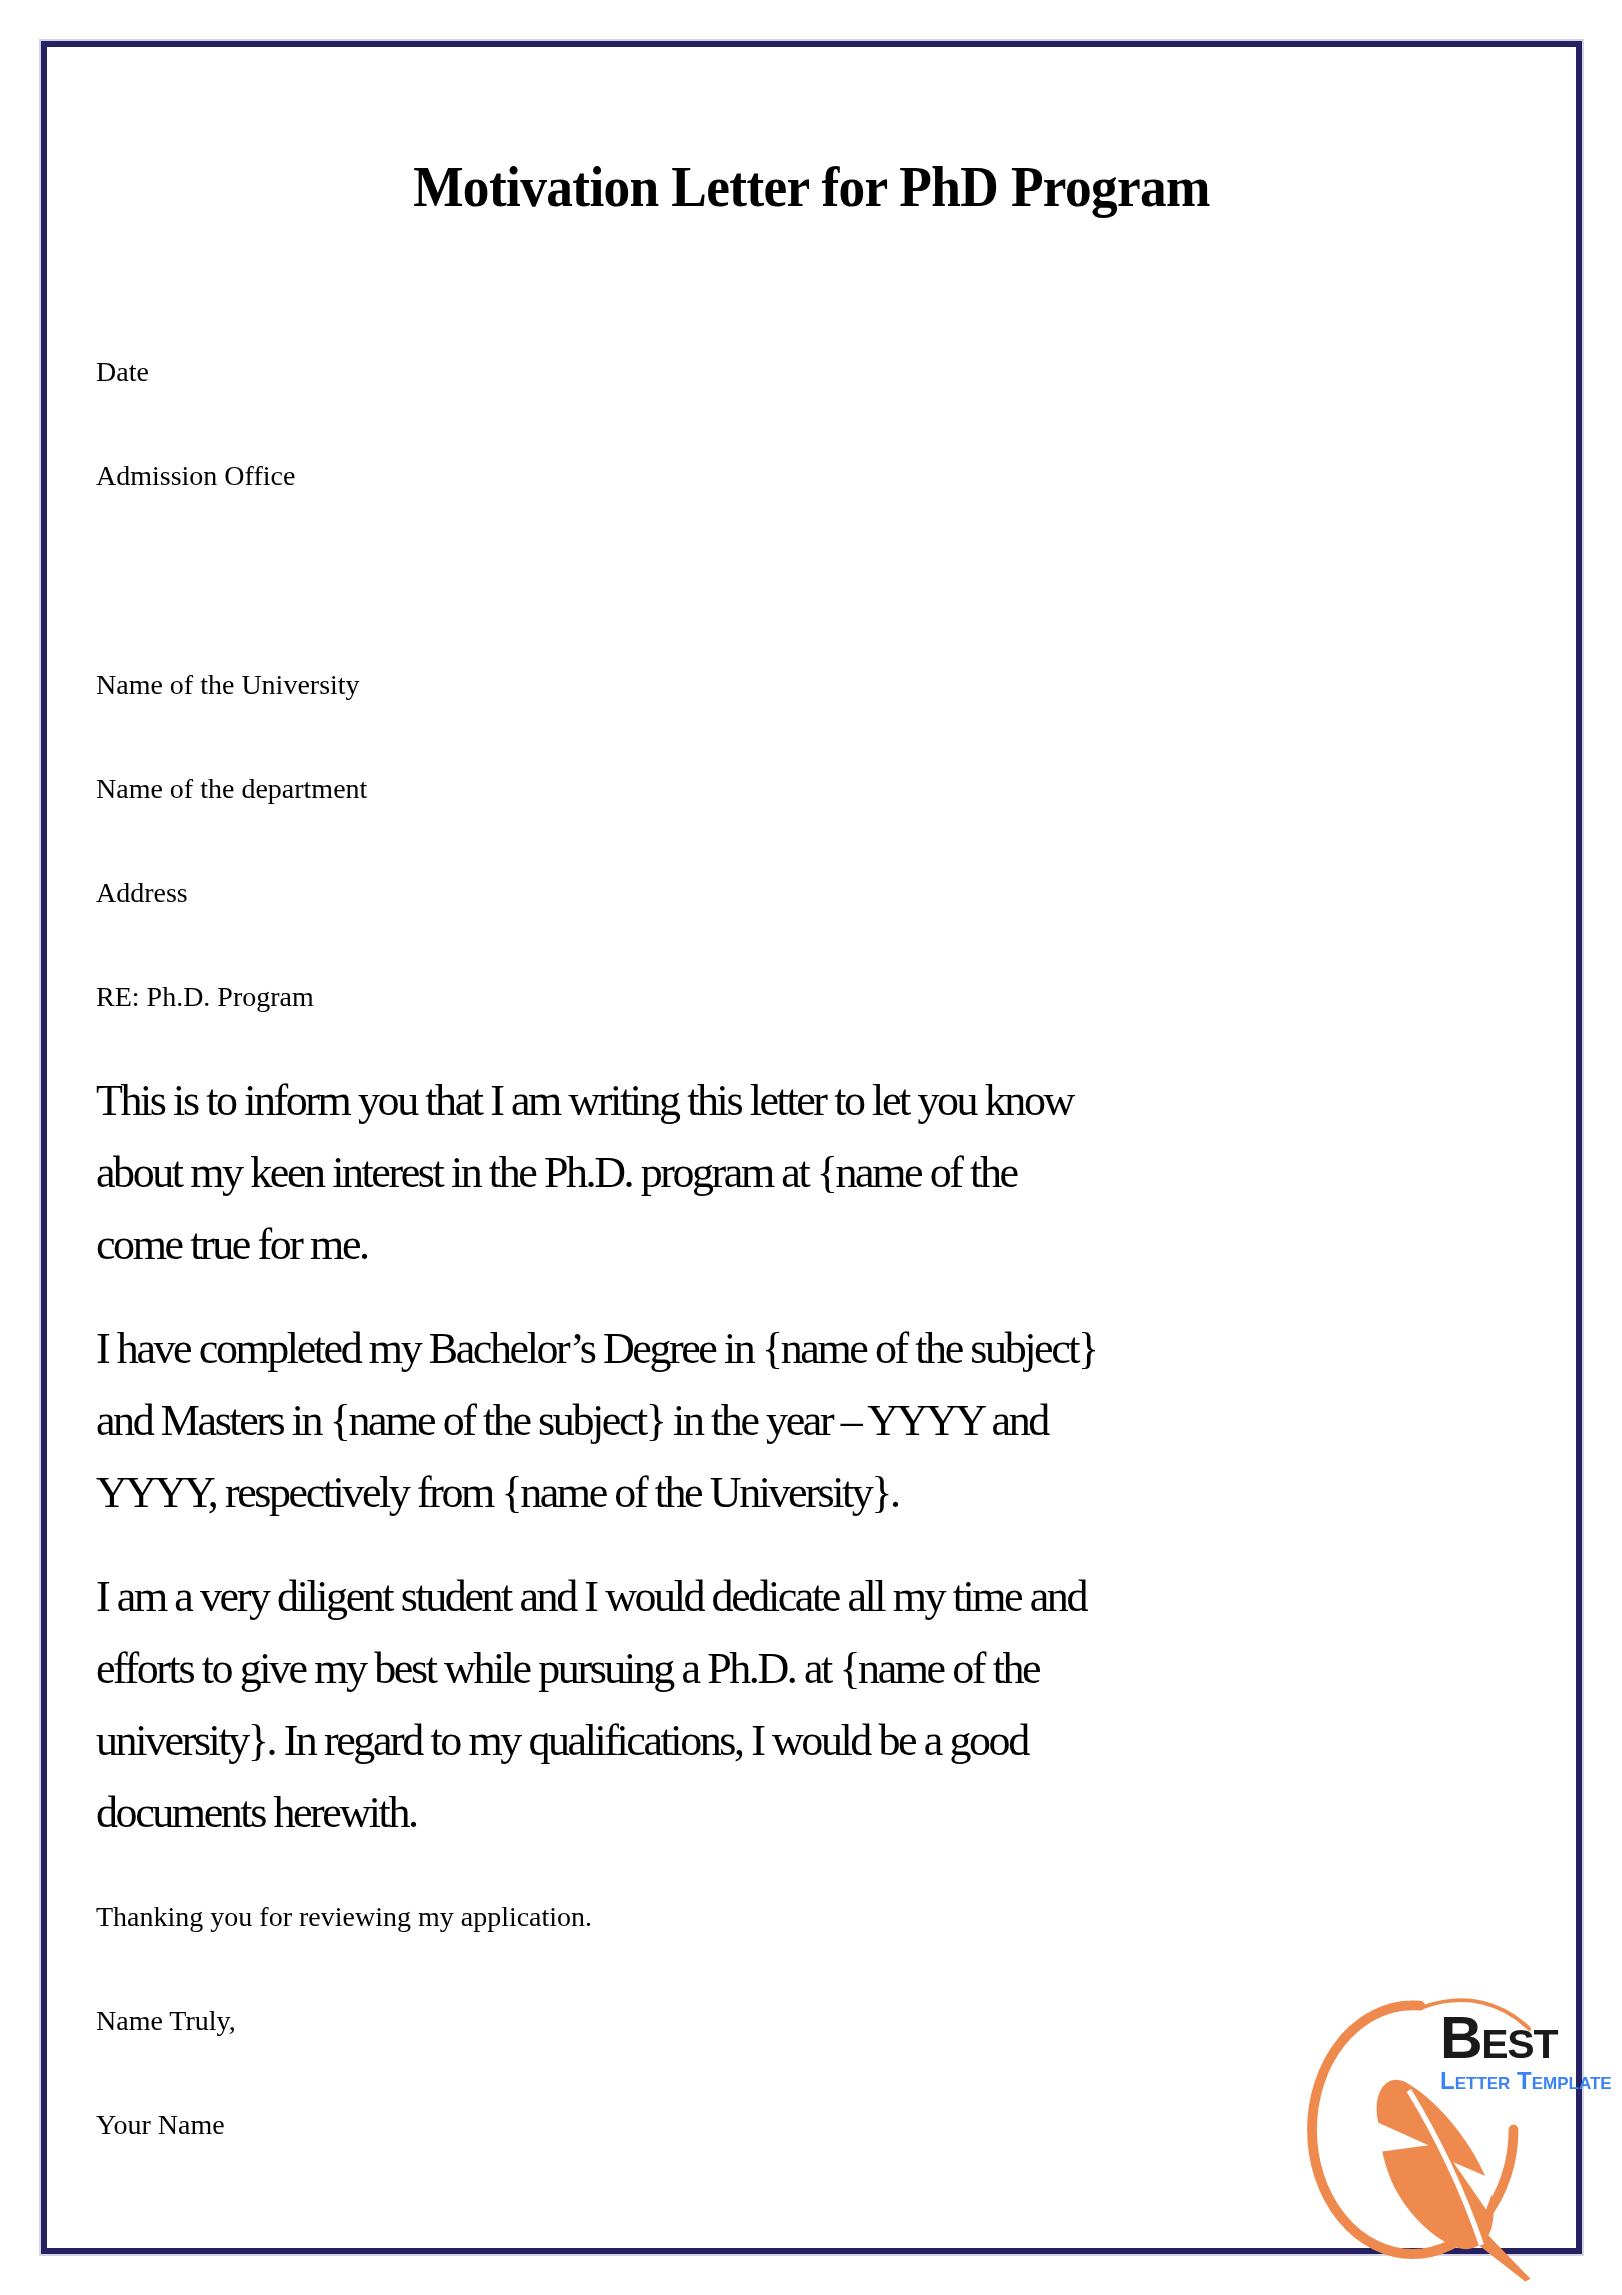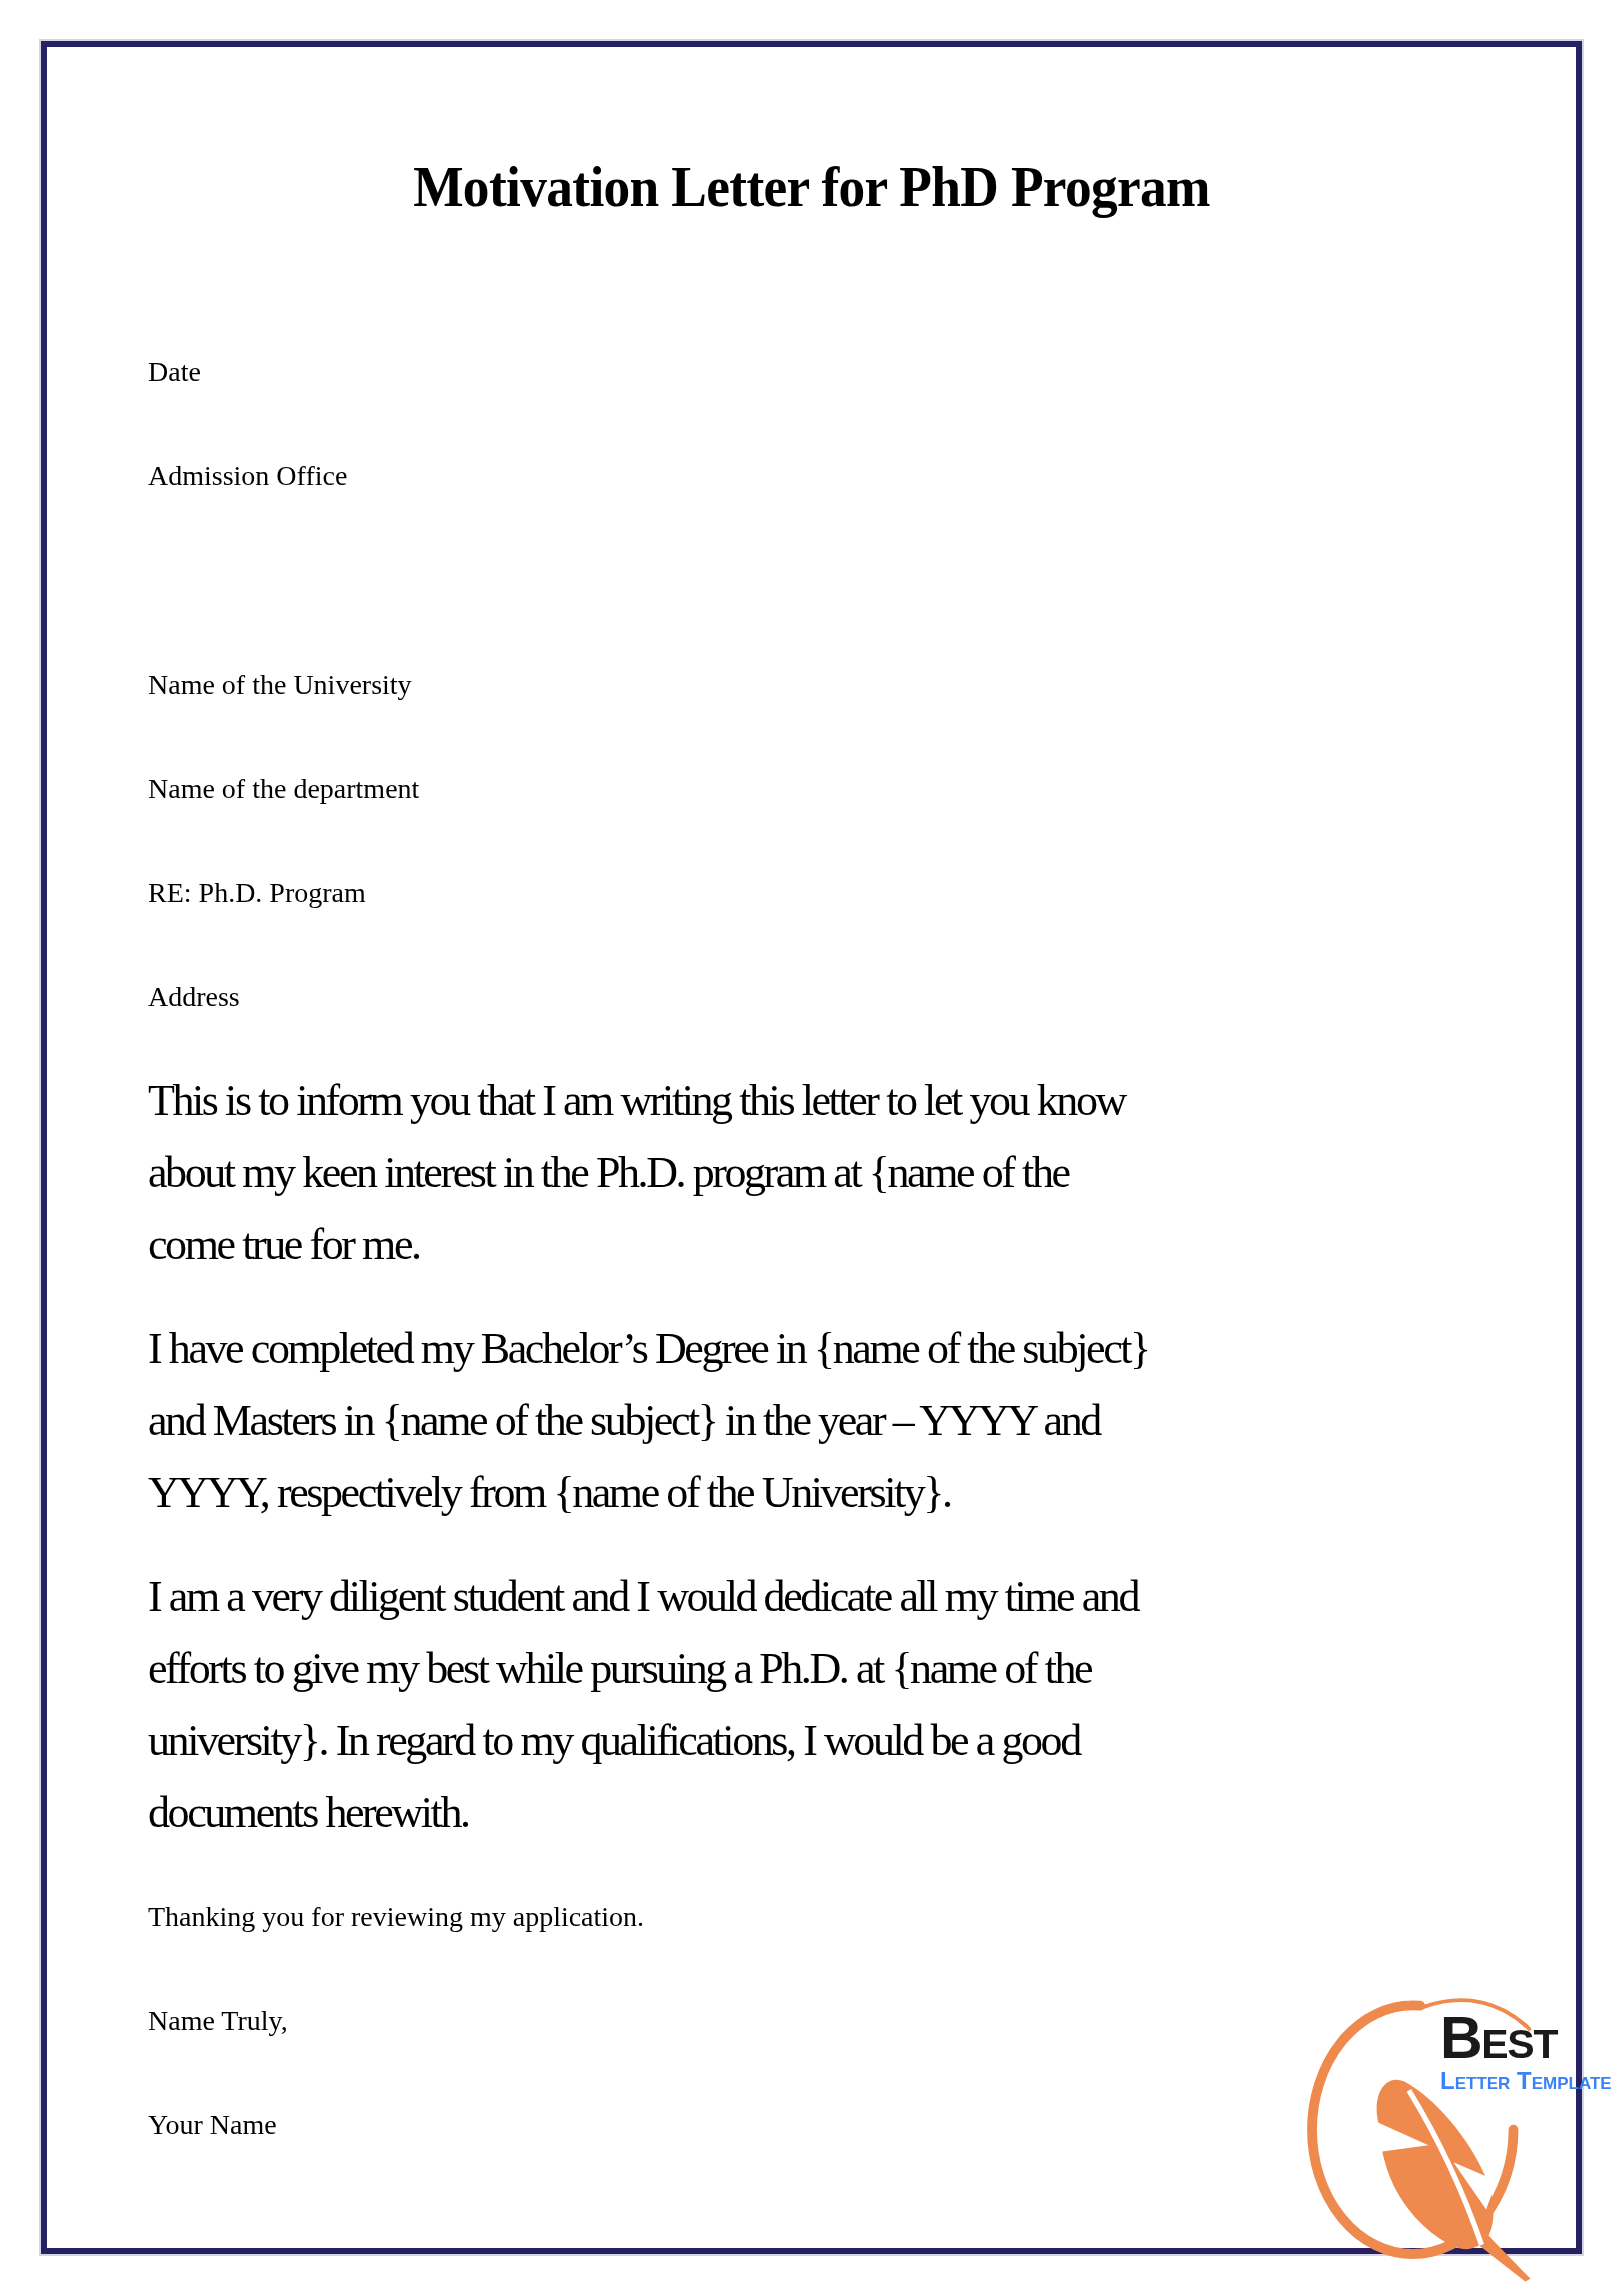--- a/index.html
+++ b/index.html
@@ -16,21 +16,21 @@
   }
   .border-frame {
     position: absolute;
     left: 41px; top: 41px; right: 41px; bottom: 41px;
     border: 6.5px solid #262160;
     box-shadow: 0 0 0 2px #d5d4e6;
     box-sizing: border-box;
   }
   .content {
     position: absolute; left: 0; top: 0; right: 0; bottom: 0;
-    padding: 0 101px;
+    padding: 0 49px;
   }
   .title {
     margin: 107px 0 0 0;
     font-size: 58px; line-height: 65px;
     font-weight: bold;
     text-align: center;
     letter-spacing: -0.7px;
     transform: scaleX(0.92);
     transform-origin: 50% 50%;
     white-space: nowrap;
@@ -87,22 +87,22 @@
   <div class="border-frame">
     <div class="content">
 
       <h1 class="title">Motivation Letter for PhD Program</h1>
 
       <p class="line first-after-title">Date</p>
       <p class="line">Admission Office</p>
 
       <p class="line big-gap">Name of the University</p>
       <p class="line">Name of the department</p>
+      <p class="line">Address</p>
       <p class="line">RE: Ph.D. Program</p>
-      <p class="line">Address</p>
 
       <div class="para">
         <span class="pline">This is to inform you that I am writing this letter to let you know</span>
         <span class="pline">about my keen interest in the Ph.D. program at {name of the</span>
         <span class="pline">come true for me.</span>
       </div>
 
       <div class="para">
         <span class="pline">I have completed my Bachelor’s Degree in {name of the subject}</span>
         <span class="pline">and Masters in {name of the subject} in the year – YYYY and</span>

